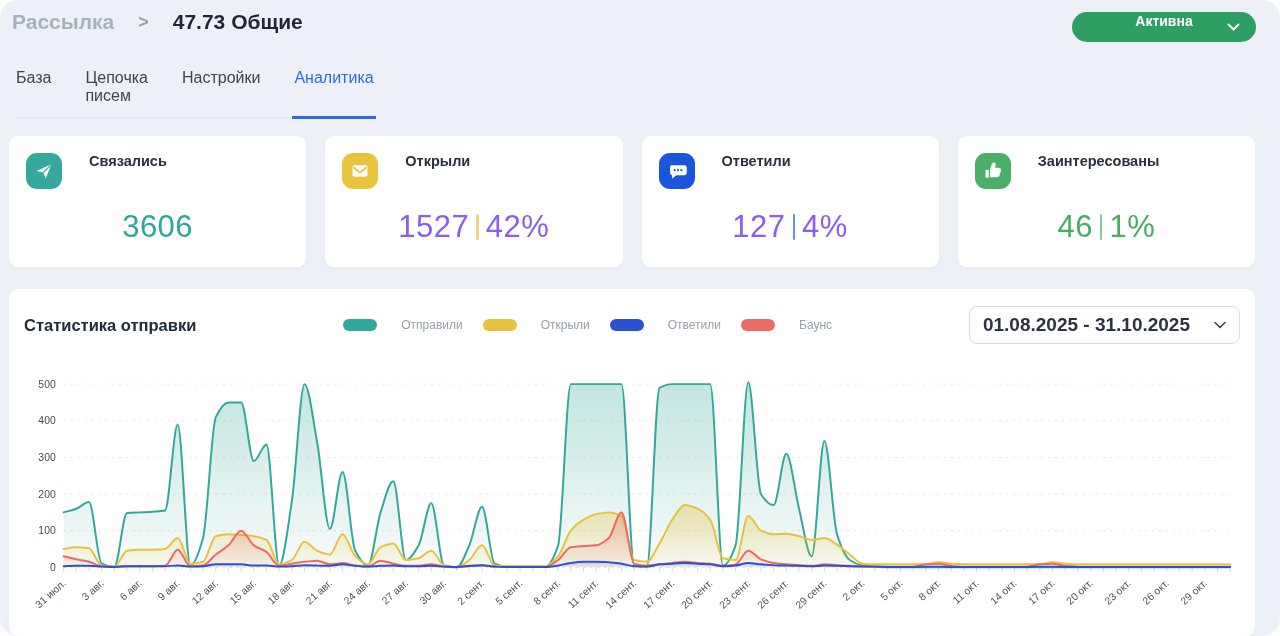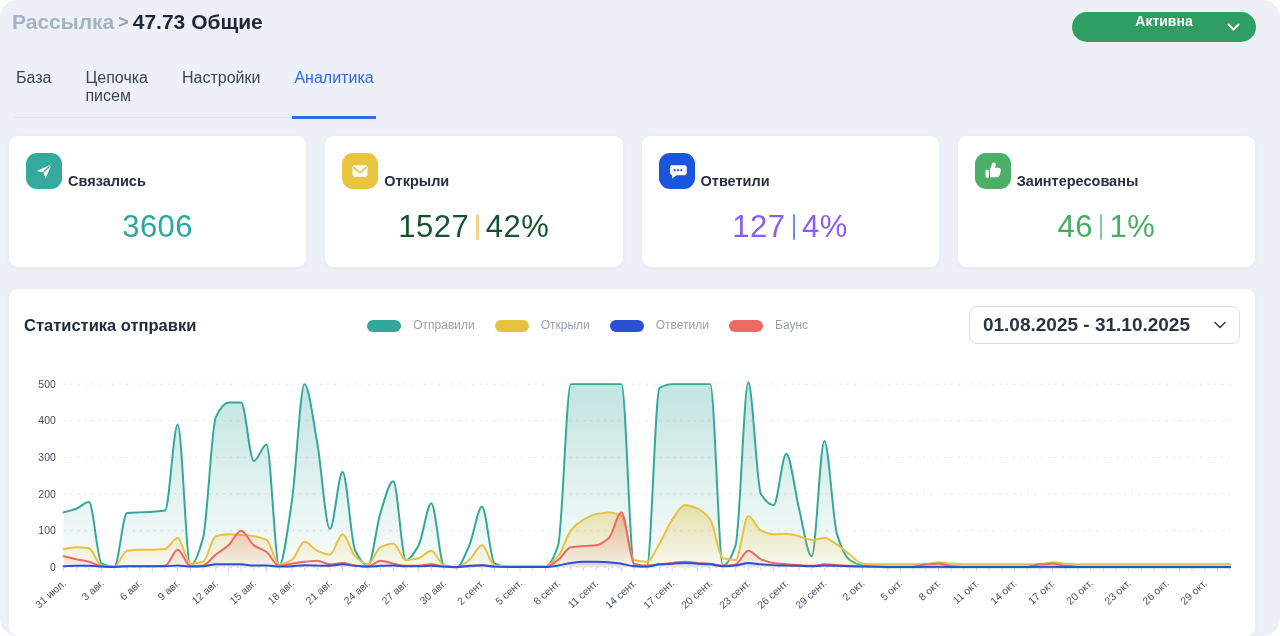--- a/index.html
+++ b/index.html
@@ -2,54 +2,54 @@
 <html><head>
 <meta charset="utf-8">
 <style>
   html,body{margin:0;padding:0;background:#fdfdfd;}
   .page{
     width:1280px;height:636px;background:#edf1f7;border-radius:18px;overflow:hidden;
     position:relative;font-family:"Liberation Sans",sans-serif;box-sizing:border-box;
   }
   
   .header{display:flex;align-items:flex-start;justify-content:space-between;padding:10px 24px 0 12px;}
-  .breadcrumb{font-size:21px;font-weight:700;display:flex;align-items:center;gap:4px;}
+  .breadcrumb{font-size:21px;font-weight:700;display:flex;align-items:center;gap:24px;}
   .bc-parent{color:#a7b1c1;cursor:pointer;}
   .bc-sep{color:#97a1b1;font-size:18px;font-weight:700;}
   .bc-current{color:#1f2638;}
   .status-btn{
     background:#2f9e63;color:#fff;border:none;border-radius:16px;height:30px;min-width:184px;
     display:flex;align-items:flex-start;justify-content:center;gap:0;position:relative;
     font-size:14px;font-weight:700;cursor:pointer;font-family:inherit;margin-top:2px;
   }
   .status-btn svg{position:absolute;right:16px;top:11px;}
   
   .tabs{display:flex;gap:30px;margin:27px 0 0 14px;border-bottom:1px solid #e2e6ec;width:356px;}
   .tab{font-size:16px;color:#3d4454;padding:0 2px 11px 2px;cursor:pointer;border-bottom:3px solid transparent;margin-bottom:-2px;}
   .tab.active{color:#2e6be5;border-bottom-color:#2e6be5;font-weight:400;}
   
   .cards{display:flex;gap:17px;margin:17px 24px 0 8px;}
   .stat-card{
     flex:1;background:#fff;border:1px solid #eceef4;border-radius:10px;height:131px;
     box-shadow:0 1px 3px rgba(30,40,70,.04);
   }
-  .stat-head{display:flex;align-items:flex-end;gap:6px;padding:17px 0 0 17px;}
+  .stat-head{display:flex;align-items:flex-start;gap:27px;padding:17px 0 0 17px;}
   .stat-icon{width:36px;height:36px;border-radius:11px;display:flex;align-items:center;justify-content:center;flex:0 0 auto;}
   .stat-label{font-size:14.5px;font-weight:700;color:#2a3040;}
   .stat-value-wrap{text-align:center;margin-top:20px;font-size:31px;font-weight:400;letter-spacing:.5px;}
   .stat-sep{display:inline-block;width:2.5px;height:26px;margin:0 7px;vertical-align:-3px;opacity:.65;border-radius:2px;}
   
   .chart-card{
     margin:20px 24px 0 8px;background:#fff;border:1px solid #eceef4;border-radius:10px;
     height:349px;box-sizing:border-box;padding:17px 15px 0 15px;box-shadow:0 1px 3px rgba(30,40,70,.04);
   }
   .chart-head{display:flex;align-items:center;}
   .chart-title{font-size:16.5px;font-weight:700;color:#222b3a;flex:0 0 auto;}
   .legend{display:flex;gap:20px;align-items:center;margin:0 auto;padding-left:10px;}
-  .legend-item{display:flex;align-items:flex-end;gap:12px;cursor:pointer;}
+  .legend-item{display:flex;align-items:center;gap:24px;cursor:pointer;}
   .legend-swatch{width:34px;height:12px;border-radius:6px;}
   .legend-label{font-size:12px;color:#97a0ae;}
   .date-select{
     display:flex;align-items:center;gap:24px;border:1px solid #d8dee8;border-radius:8px;
     background:#fff;padding:7px 13px;font-size:19px;font-weight:600;color:#2c3340;cursor:pointer;flex:0 0 auto;
   }
   .chart-svg{width:100%;height:282px;display:block;margin-top:14px;font-family:"Liberation Sans",sans-serif;}
 </style>
 </head>
 <body>
@@ -97,21 +97,21 @@
     <div class="stat-card">
       <div class="stat-head">
         <span class="stat-icon" style="background: rgb(233, 197, 63);">
           <svg width="20" height="20" viewBox="0 0 24 24">
               <rect x="3" y="5" width="18" height="14" rx="2.5" fill="#fff"></rect>
               <polyline points="4,7.5 12,14 20,7.5" fill="none" stroke="#e9c53f" stroke-width="2"></polyline>
             </svg>
         </span>
         <span class="stat-label">Открыли</span>
       </div>
-      <div class="stat-value-wrap" style="color: #14532d;">
+      <div class="stat-value-wrap" style="color: #8b5cf6;">
         <span class="stat-value">1527</span><span class="stat-sep" style="background: rgb(229, 192, 67);"></span><span class="stat-pct">42%</span>
       </div>
     </div>
 
     <div class="stat-card">
       <div class="stat-head">
         <span class="stat-icon" style="background: rgb(26, 86, 219);">
           <svg width="20" height="20" viewBox="0 0 24 24">
               <path d="M4 5 h16 a2.5 2.5 0 0 1 2.5 2.5 v7 a2.5 2.5 0 0 1 -2.5 2.5 h-10 l-5 4 v-4 a2.5 2.5 0 0 1 -2.5 -2.5 v-7 A2.5 2.5 0 0 1 4 5 Z" transform="translate(1.2 0)" fill="#fff"></path>
               <circle cx="9.2" cy="11" r="1.3" fill="#1a56db"></circle>

